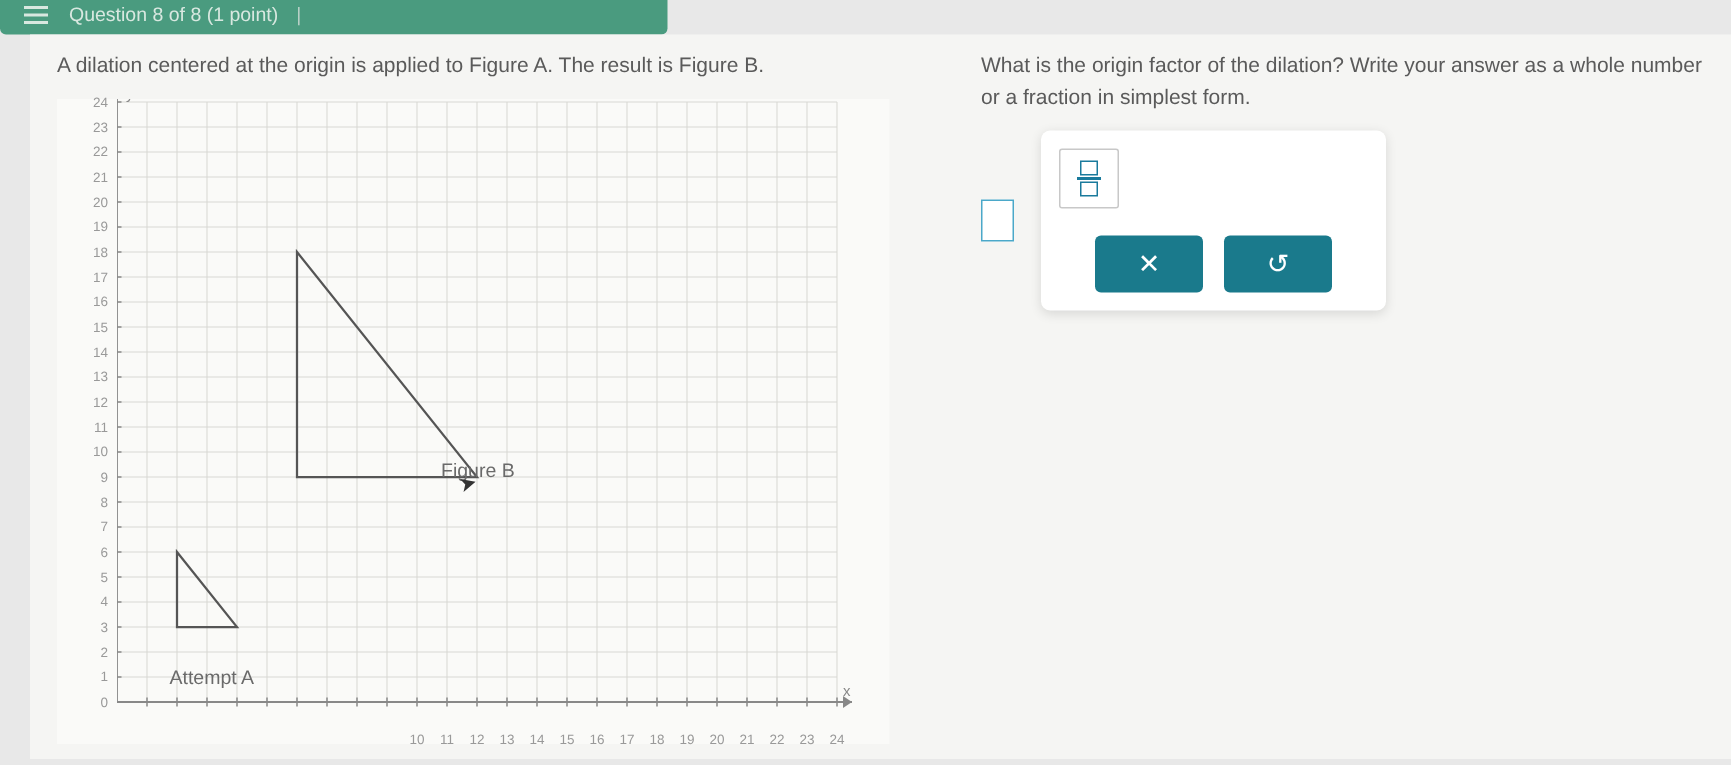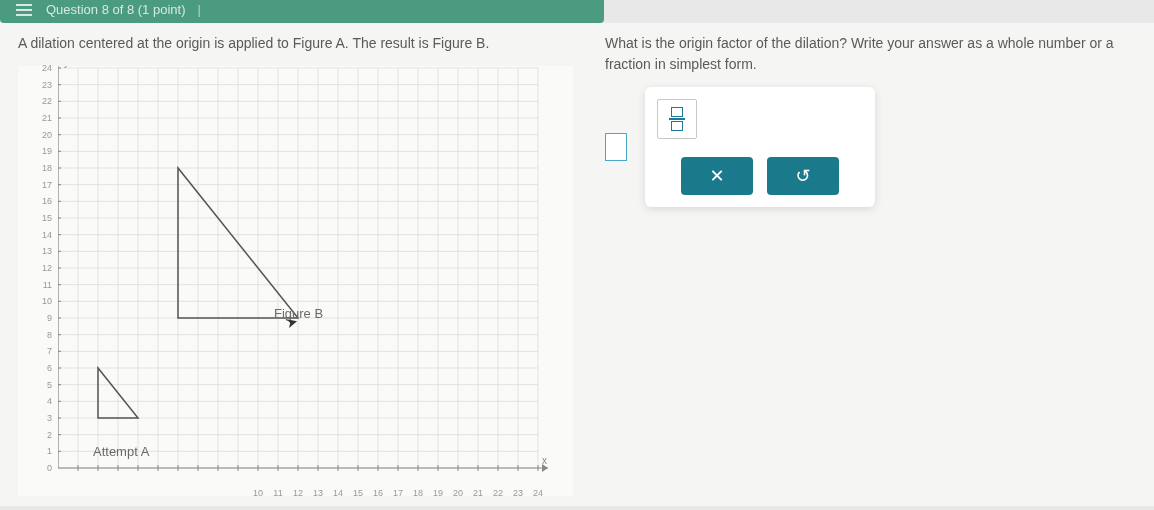--- a/index.html
+++ b/index.html
@@ -13,39 +13,40 @@
     .top-bar {
       background: #4a9b7f;
       color: #d8e8e0;
       padding: 2px 16px 6px;
       font-size: 13px;
       display: flex;
       align-items: center;
       gap: 8px;
       border-bottom-left-radius: 4px;
       border-bottom-right-radius: 4px;
-      width: 604px;
+      width: 445px;
     }
     .hamburger {
       display: inline-flex;
       flex-direction: column;
       gap: 3px;
       margin-right: 6px;
     }
     .hamburger span {
       width: 16px;
       height: 2px;
       background: #d8e8e0;
     }
     .divider { color: #b8d0c6; margin: 0 4px; }
     .content {
       display: flex;
       padding: 10px 18px;
-      gap: 7px;
+      gap: 36px;
       background: #f5f5f3;
+      margin-left: 20px;
     }
     .left-col { flex: 0 0 580px; }
     .right-col { flex: 1; }
     .prompt-text {
       color: #5a5a5a;
       font-size: 14px;
       line-height: 1.5;
       margin-bottom: 12px;
     }
     .graph-area {

